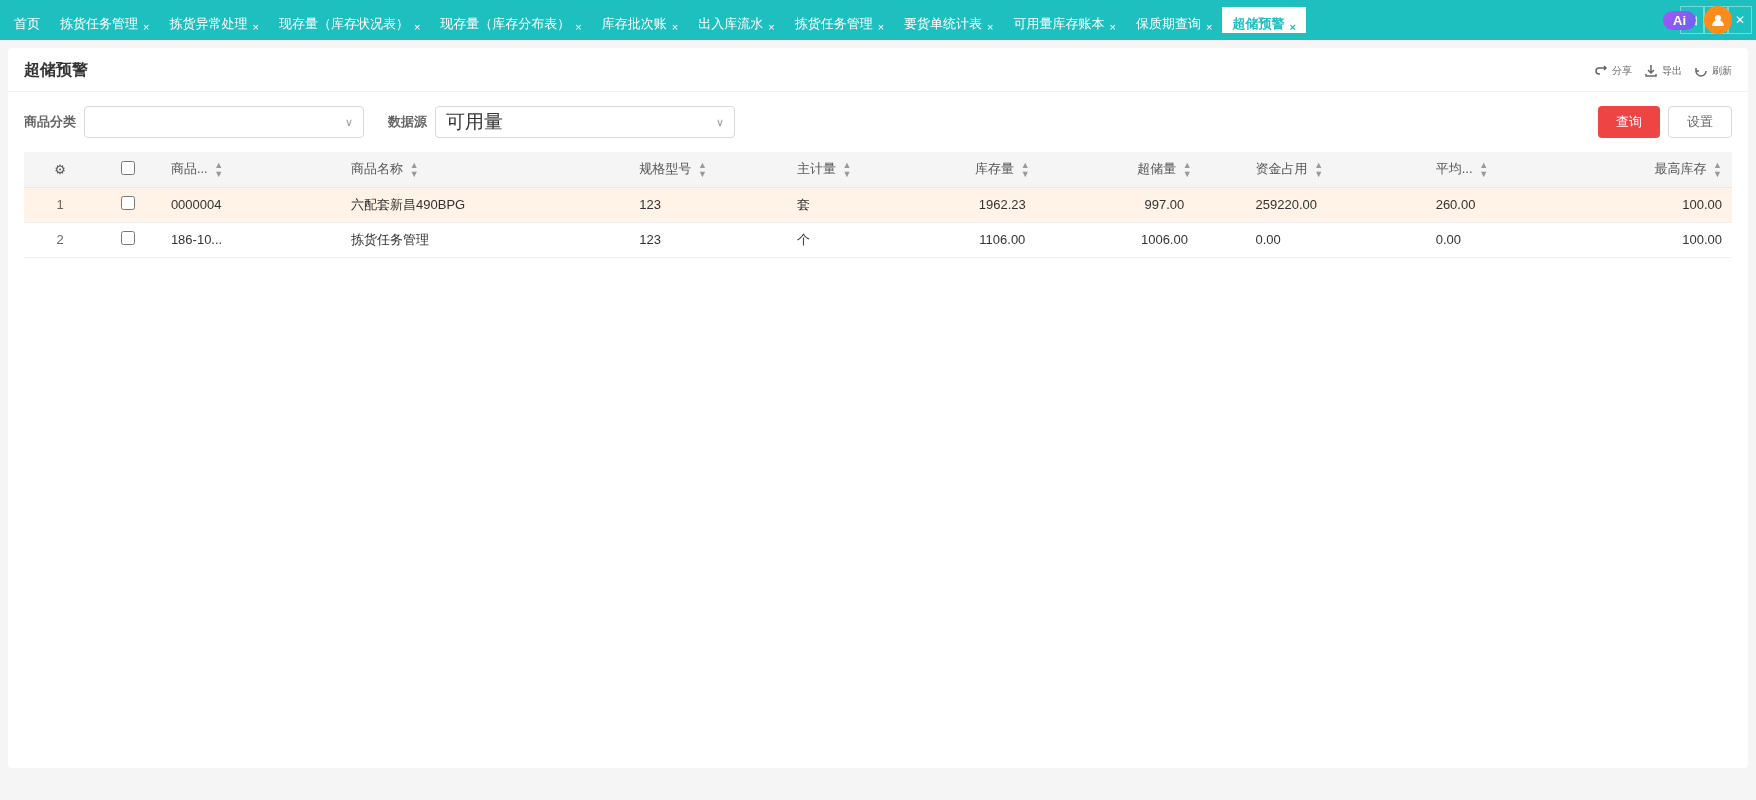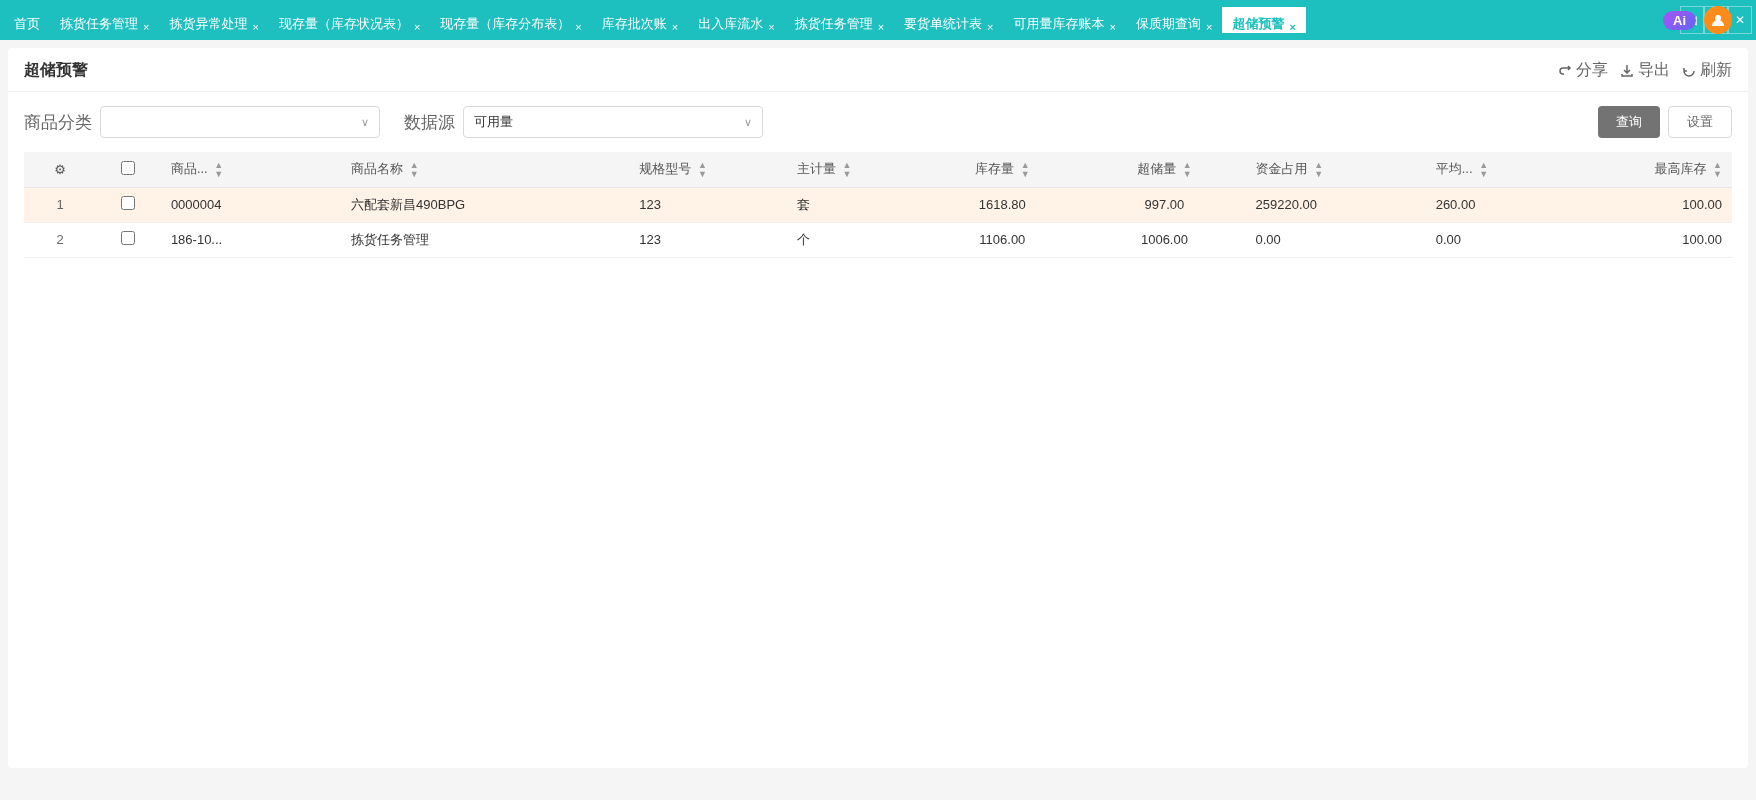--- a/index.html
+++ b/index.html
@@ -75,40 +75,41 @@
       display: flex;
       align-items: center;
       gap: 12px;
     }
     .header-action-btn {
       display: flex;
       align-items: center;
       gap: 4px;
       color: #666;
       cursor: pointer;
-      font-size: 16px;
+      font-size: 10px;
     }
 
     
     .filter-area {
       display: flex;
       align-items: center;
       padding: 14px 16px;
       gap: 24px;
       flex-wrap: wrap;
     }
     .filter-item {
       display: flex;
       align-items: center;
       gap: 8px;
     }
     .filter-label {
       color: #666;
-      font-size: 17px;
+      font-size: 13px;
       white-space: nowrap;
+      font-weight: bold;
     }
     .filter-select {
       display: flex;
       align-items: center;
       border: 1px solid #d9d9d9;
       border-radius: 4px;
       padding: 4px 10px;
       background: #fff;
       cursor: pointer;
       min-width: 280px;
@@ -122,30 +123,30 @@
       align-items: center;
       border: 1px solid #d9d9d9;
       border-radius: 4px;
       padding: 4px 10px;
       background: #fff;
       cursor: pointer;
       min-width: 300px;
       height: 32px;
       justify-content: space-between;
     }
-    .datasource-select-value { color: #333; font-size: 13px; }
+    .datasource-select-value { color: #333; font-size: 19px; }
 
     
     .filter-actions {
       margin-left: auto;
       display: flex;
       gap: 8px;
     }
     .btn-query {
-      background: #737373;
+      background: #ef4444;
       color: #fff;
       border: none;
       border-radius: 4px;
       padding: 6px 18px;
       cursor: pointer;
       font-size: 13px;
     }
     .btn-settings {
       background: #fff;
       color: #666;
@@ -420,21 +421,21 @@
       <tbody id="table-body">
       <tr class="highlighted">
     <td class="col-index">1</td>
     <td class="col-check">
       <input type="checkbox" class="cb" style="">
     </td>
     <td class="col-code">0000004</td>
     <td class="col-name">六配套新昌490BPG</td>
     <td class="col-spec">123</td>
     <td class="col-unit">套</td>
-    <td class="col-stock">1618.80</td>
+    <td class="col-stock">1962.23</td>
     <td class="col-over">997.00</td>
     <td class="col-capital">259220.00</td>
     <td class="col-avg">260.00</td>
     <td class="col-max">100.00</td>
   </tr>
           <tr>
     <td class="col-index">2</td>
     <td class="col-check">
       <input type="checkbox" class="cb" style="">
     </td>

